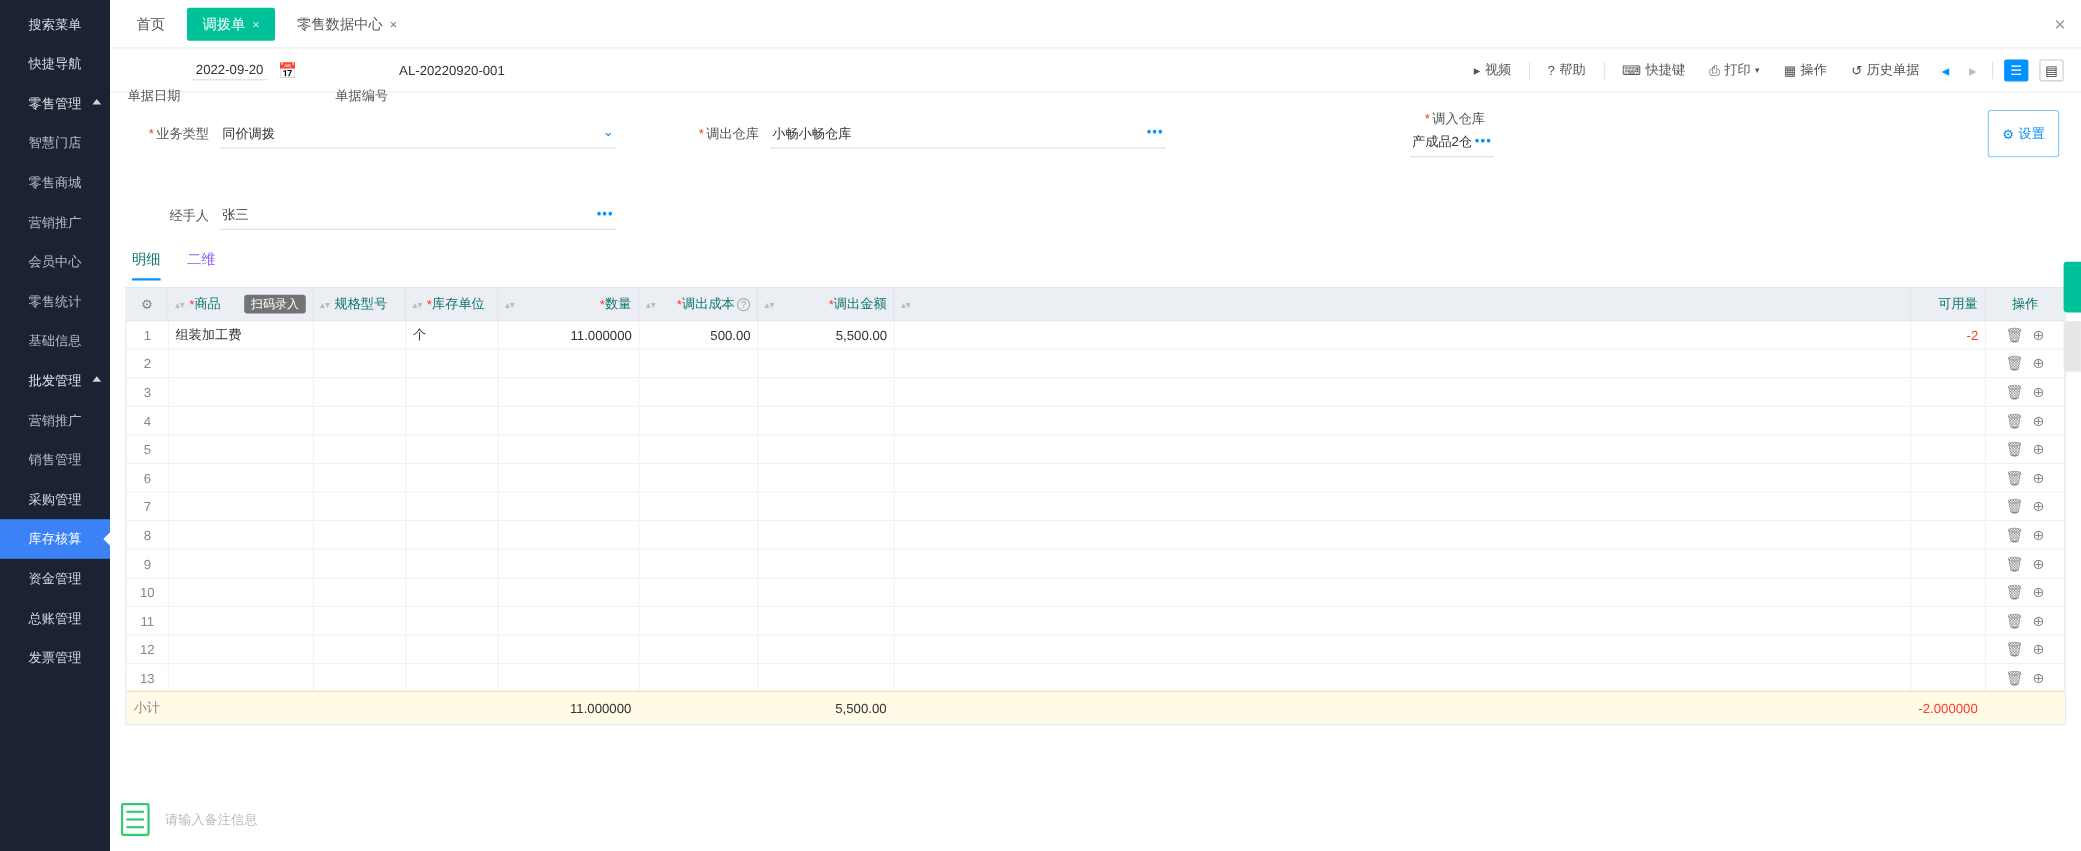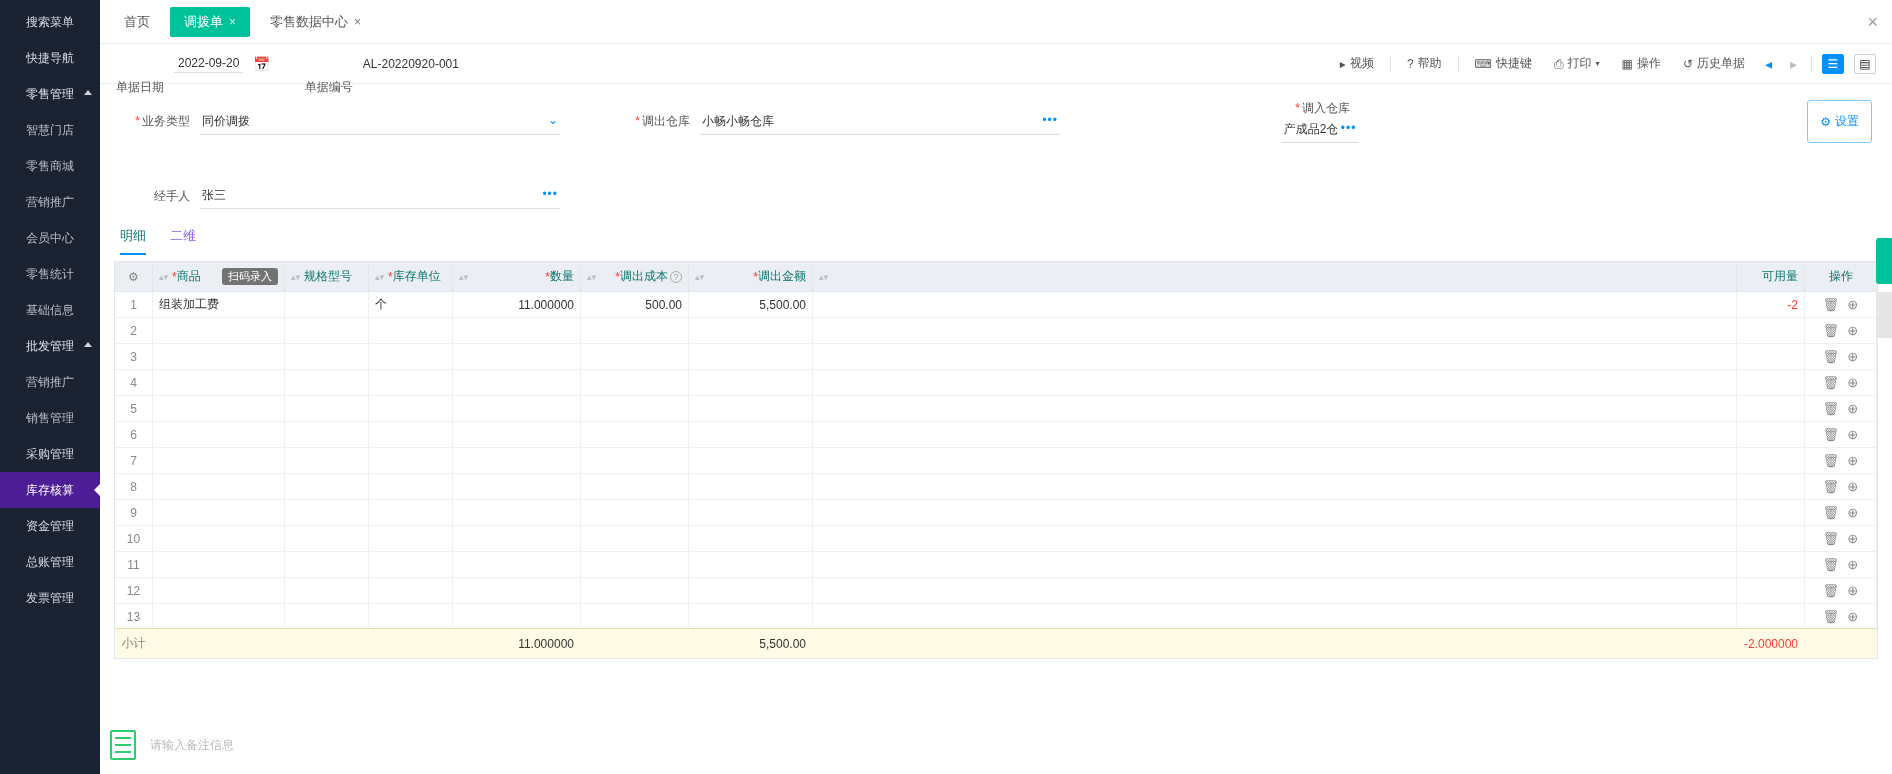--- a/index.html
+++ b/index.html
@@ -4,21 +4,21 @@
 <style>
 * { box-sizing: border-box; margin: 0; padding: 0; }
 body { font-family: "Microsoft YaHei", "PingFang SC", Arial, sans-serif; font-size: 12px; color: #333; background: #fff; width: 1892px; height: 774px; overflow: hidden; position: relative; }
 .app { display: flex; height: 100%; }
 
 
 .sidebar { width: 100px; background: #1b2232; color: #cfd3db; display: flex; flex-direction: column; padding-top: 4px; }
 .side-item { height: 36px; line-height: 36px; text-align: center; font-size: 12px; cursor: pointer; position: relative; color: #d7dbe3; }
 .side-item.indent { color: #b8bdc8; }
 .side-item.section { color: #e0e3ea; }
-.side-item.active { background: #4c1d95; color: #fff; }
+.side-item.active { background: #3b82f6; color: #fff; }
 .side-caret { position: absolute; right: 8px; top: 14px; width: 0; height: 0; border-left: 4px solid transparent; border-right: 4px solid transparent; border-bottom: 5px solid #cfd3db; }
 .side-caret.active-left { position: absolute; right: -1px; top: 11px; width: 0; height: 0; border-top: 7px solid transparent; border-bottom: 7px solid transparent; border-right: 7px solid #fff; }
 
 
 .main { flex: 1; display: flex; flex-direction: column; position: relative; }
 .tabs-row { height: 44px; display: flex; align-items: center; padding: 0 10px; border-bottom: 1px solid #eee; gap: 6px; position: relative; }
 .tab { padding: 6px 14px; font-size: 13px; color: #555; display: flex; align-items: center; gap: 6px; cursor: pointer; border-radius: 2px; }
 .tab.active { background: #00c29a; color: #fff; }
 .tab-close { font-size: 12px; opacity: .8; cursor: pointer; }
 .tabs-close-all { position: absolute; right: 14px; top: 12px; font-size: 18px; color: #999; cursor: pointer; }

